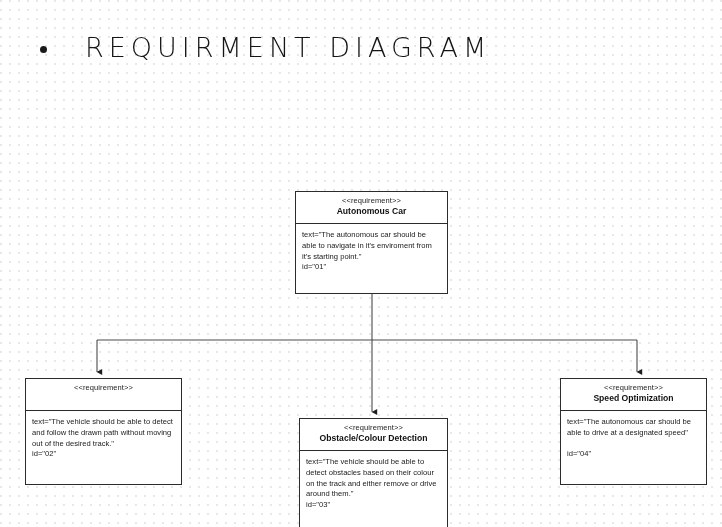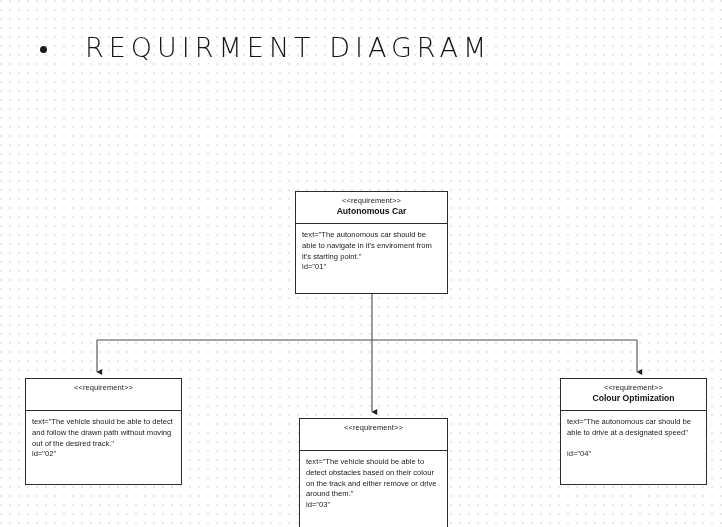--- a/index.html
+++ b/index.html
@@ -166,31 +166,32 @@
     </div>
     <div class="req-body">
       <div class="req-attr">text="The vehicle should be able to detect and follow the drawn path without moving out of the desired track."
 id="02"</div>
     </div>
   </div>
 
   <div class="req-box" id="box-obstacle-detection">
     <div class="req-head">
       <div class="req-stereotype">&lt;&lt;requirement&gt;&gt;</div>
+      <div class="req-name">Obstacle/Colour Detection</div>
     </div>
     <div class="req-body">
       <div class="req-attr">text="The vehicle should be able to detect obstacles based on their colour on the track and either remove or drive around them."
 id="03"</div>
     </div>
   </div>
 
   <div class="req-box" id="box-speed-optimization">
     <div class="req-head">
       <div class="req-stereotype">&lt;&lt;requirement&gt;&gt;</div>
-      <div class="req-name">Colour Optimization</div>
+      <div class="req-name">Speed Optimization</div>
     </div>
     <div class="req-body">
       <div class="req-attr">text="The autonomous car should be able to drive at a designated speed"
 
 id="04"</div>
     </div>
   </div>
 
 </div>
 

